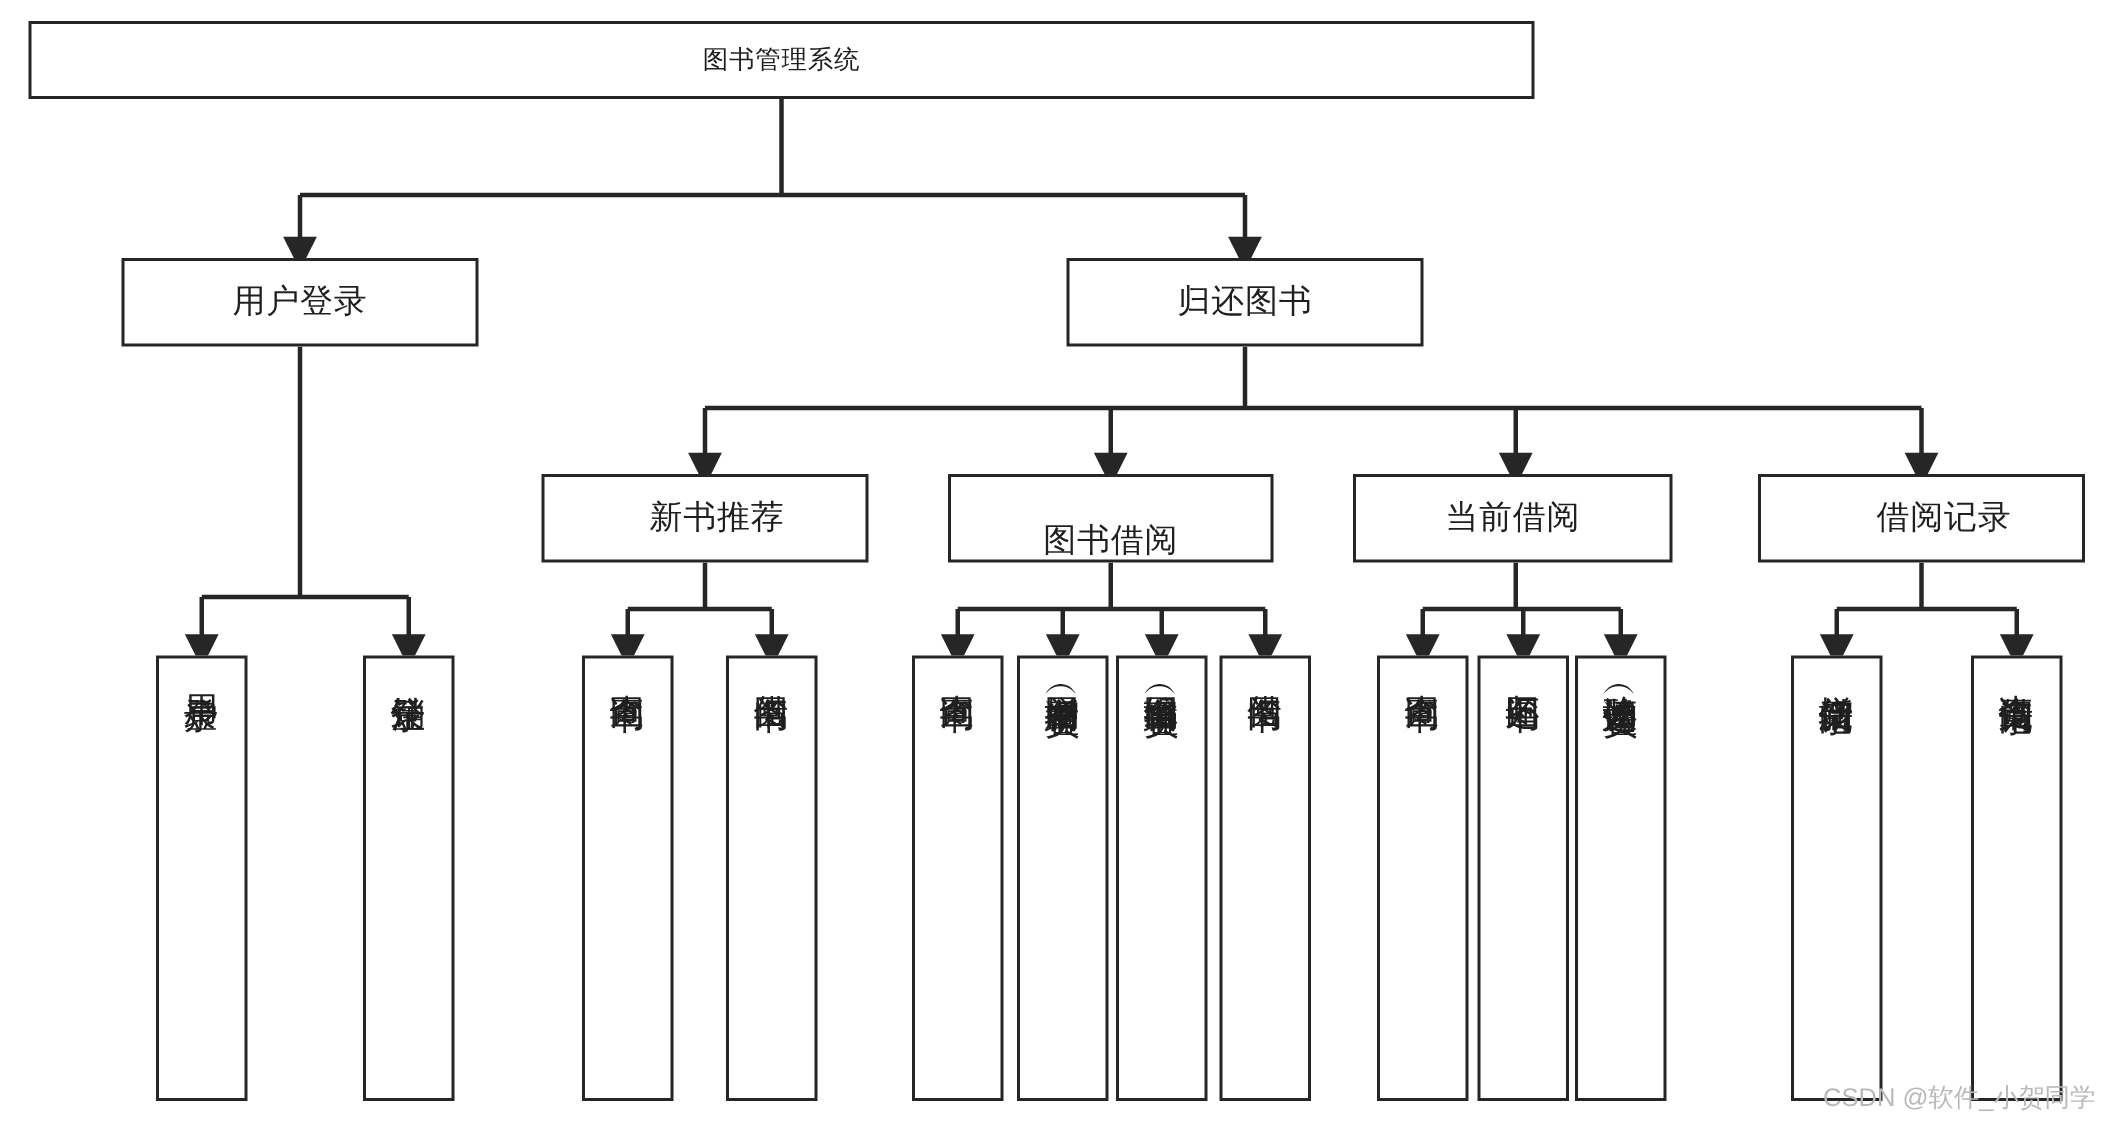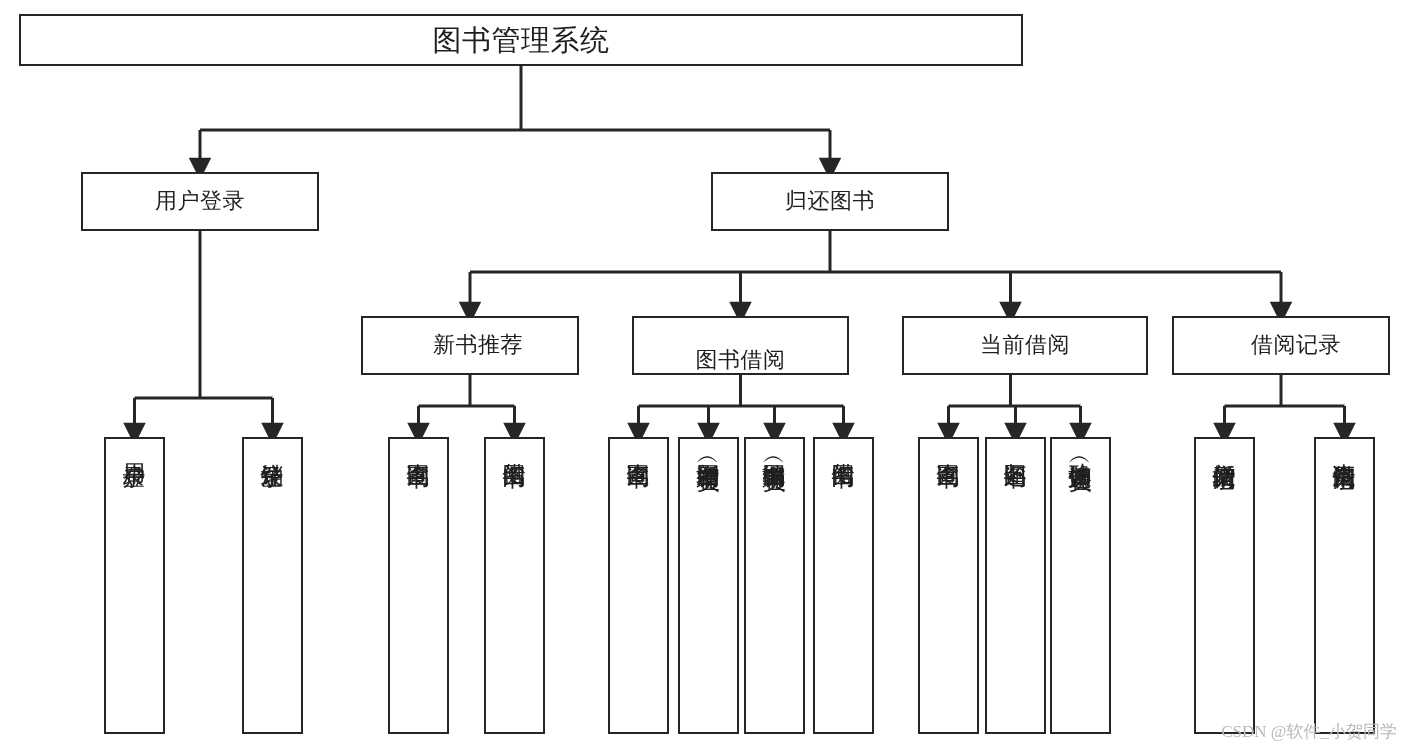--- a/index.html
+++ b/index.html
@@ -40,21 +40,21 @@
     display: block;
     text-align: center;
     line-height: 1.12;
     white-space: nowrap;
   }
   .node.horiz .label {
     font-size: 22px;
     letter-spacing: 0.5px;
   }
   .node.title .label {
-    font-size: 29px;
+    font-size: 17px;
   }
   .node.vert {
     align-items: flex-start;
     padding-top: 6px;
   }
   .node.vert .label {
     writing-mode: vertical-rl;
     text-orientation: upright;
     font-size: 23px;
     line-height: 1.05;
@@ -62,21 +62,21 @@
     white-space: nowrap;
   }
   .watermark {
     position: absolute;
     right: 8px;
     bottom: 4px;
     font-size: 17px;
     color: #b9b9b9;
     z-index: 5;
     white-space: nowrap;
-    font-family: Liberation Serif, serif;
+    font-family: Liberation Sans, sans-serif;
   }
 </style>
 </head>
 <body>
 
 <div id="canvas">
 
   <svg id="edges" viewBox="0 0 1405 747" width="1405" height="747" xmlns="http://www.w3.org/2000/svg">
     <defs>
       <marker id="arrow" viewBox="0 0 12 12" refX="6" refY="6" markerWidth="9" markerHeight="9" orient="auto-start-reverse">
@@ -129,21 +129,21 @@
       </div>
       <div class="node horiz" style="left: 711px; top: 172px; width: 238px; height: 59px;">
         <span class="label">归还图书</span>
       </div>
       <div class="node horiz" style="left: 361px; top: 316px; width: 218px; height: 59px; padding-left: 16px;">
         <span class="label">新书推荐</span>
       </div>
       <div class="node horiz" style="left: 632px; top: 316px; width: 217px; height: 59px; align-items: flex-end;">
         <span class="label">图书借阅</span>
       </div>
-      <div class="node horiz" style="left: 902px; top: 316px; width: 246px; height: 59px;">
+      <div class="node horiz" style="left: 902px; top: 316px; width: 213px; height: 59px;">
         <span class="label">当前借阅</span>
       </div>
       <div class="node horiz" style="left: 1172px; top: 316px; width: 218px; height: 59px; padding-left: 30px;">
         <span class="label">借阅记录</span>
       </div>
       <div class="node vert" style="left: 104px; top: 437px; width: 61px; height: 297px;">
         <span class="label">用户登录</span>
       </div>
       <div class="node vert" style="left: 242px; top: 437px; width: 61px; height: 297px;">
         <span class="label">注销登录</span>

